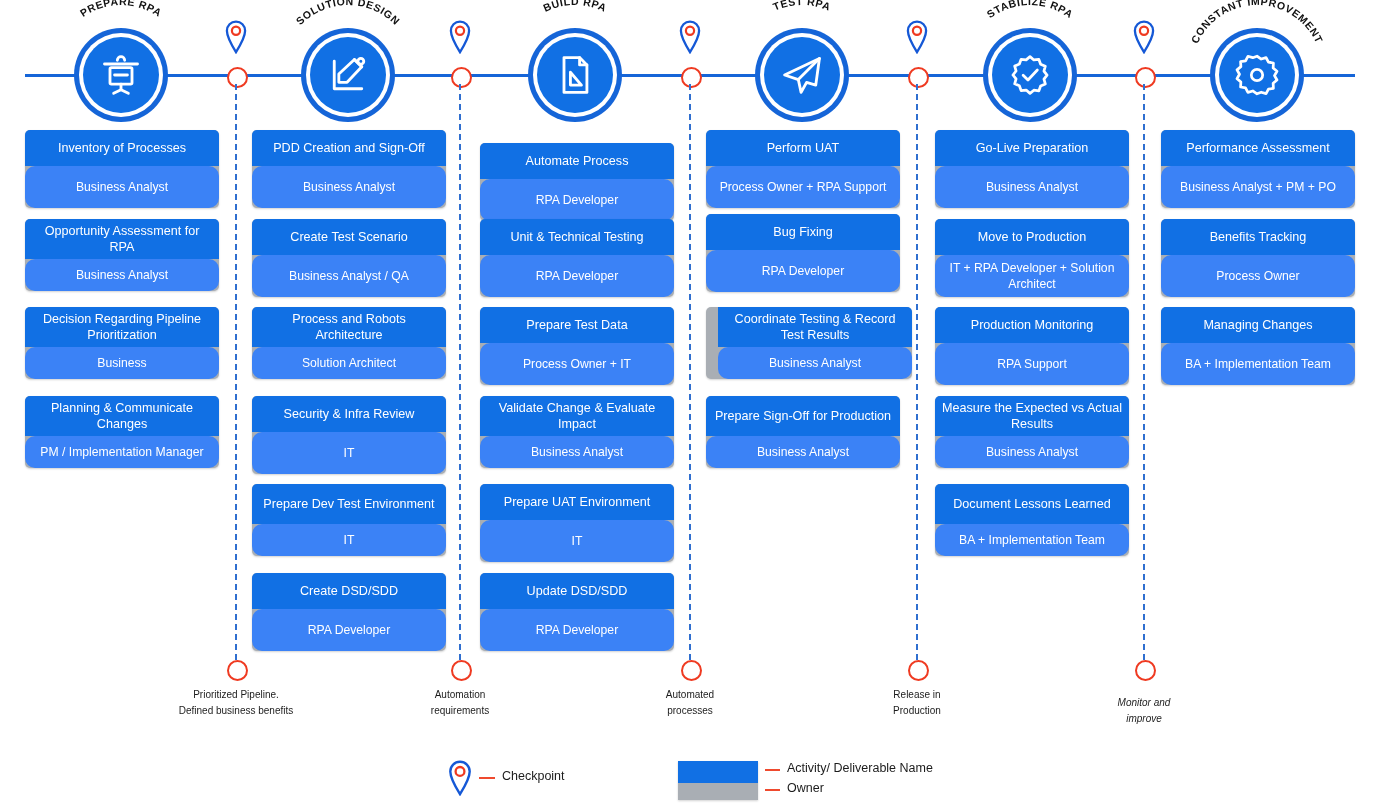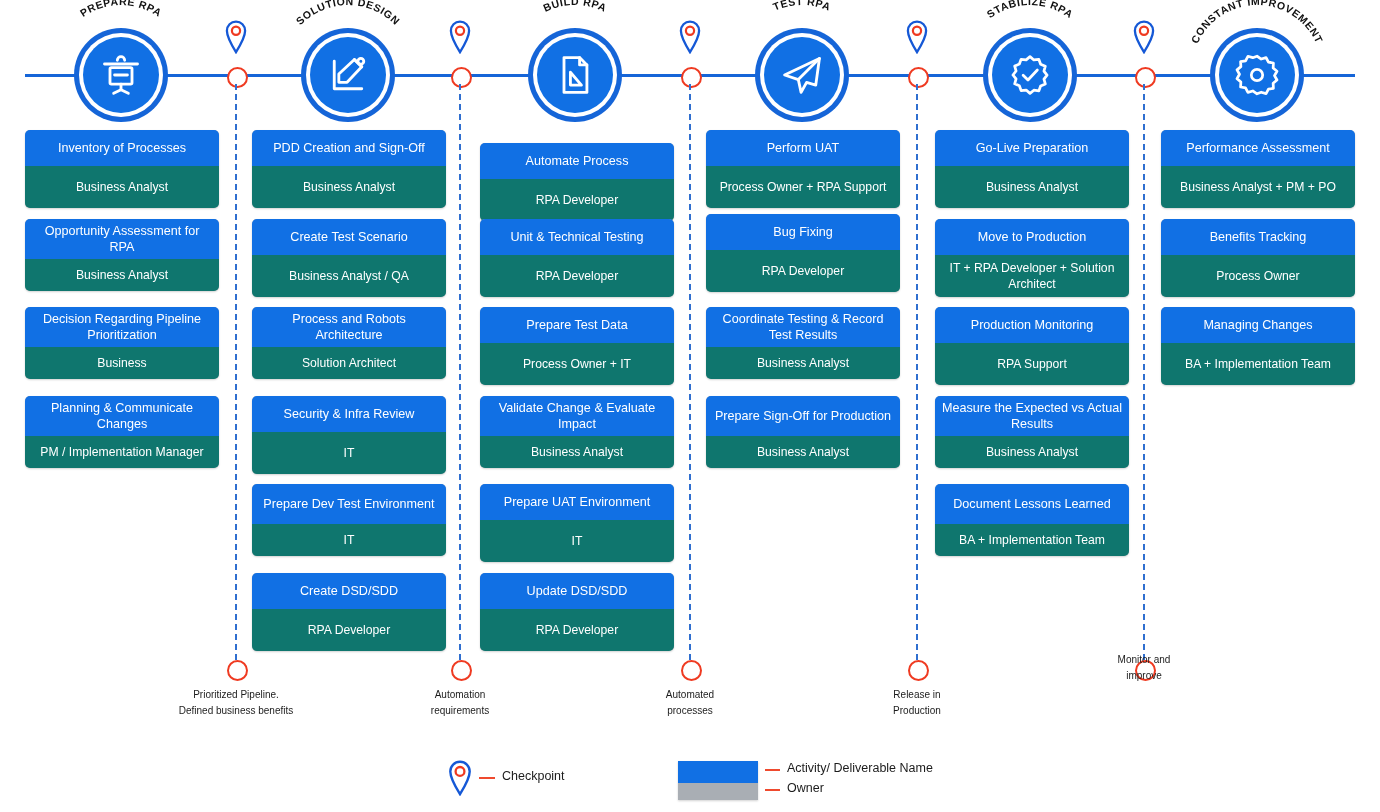--- a/index.html
+++ b/index.html
@@ -71,25 +71,26 @@
     background:#a9aeb4;
   }
   .card .act{
     background:#1170e4;color:#ffffff;
     font-size:12.6px;line-height:16px;text-align:center;
     padding:6px 7px;
     display:flex;align-items:center;justify-content:center;
     box-sizing:border-box;
   }
   .card .own{
-    background:#0f766e;color:#ffffff;
+    background:#3b82f6;color:#ffffff;
     font-size:12.2px;line-height:16px;text-align:center;
     padding:6px 7px;
     display:flex;align-items:center;justify-content:center;
     box-sizing:border-box;
+    border-radius:10px;
   }
   .card.h1 .act{height:36px;}
   .card.h1 .own{height:42px;}
   .card.h2 .act{height:40px;}
   .card.h2 .own{height:32px;}
   .card.h3 .act{height:40px;}
   .card.h3 .own{height:32px;}
 
   
   .legend-pin{position:absolute;left:447px;top:760px;width:26px;height:36px;}
@@ -247,21 +248,21 @@
       <div class="end-label" style="left:822px;top:687px;"><span>Release in</span><br><span>Production</span></div>
       <div class="pin" style="left:1132px;">
         <svg viewBox="0 0 24 34">
           <path d="M12 1.6C6.9 1.6 2.9 5.7 2.9 10.8c0 6.7 9.1 21.4 9.1 21.4s9.1-14.7 9.1-21.4C21.1 5.7 17.1 1.6 12 1.6z" fill="none" stroke="#1558d6" stroke-width="2.3"></path>
           <circle cx="12" cy="10.7" r="4.1" fill="none" stroke="#ef3a21" stroke-width="2.2"></circle>
         </svg>
       </div>
       <div class="node-dot" style="left:1135px;"></div>
       <div class="vdash" style="left:1143px;height:576px;"></div>
       <div class="end-dot" style="left:1135px;top:660px;"></div>
-      <div class="end-label" style="left:1049px;top:652px;"><span>Monitor and</span><br><span>improve</span></div>
+      <div class="end-label" style="left:1049px;top:695px;font-style:italic;"><span>Monitor and</span><br><span>improve</span></div>
       <div class="col" style="left:25px;top:130px;">
         <div class="card h1" style="top:0px;">
           <div class="act">Inventory of Processes</div>
           <div class="own">Business Analyst</div>
         </div>
         <div class="card h2" style="top:88.5px;">
           <div class="act">Opportunity Assessment for RPA</div>
           <div class="own">Business Analyst</div>
         </div>
         <div class="card h2" style="top:177px;">
@@ -327,21 +328,21 @@
       </div>
       <div class="col" style="left:706px;top:130px;">
         <div class="card h1" style="top:0px;">
           <div class="act">Perform UAT</div>
           <div class="own">Process Owner + RPA Support</div>
         </div>
         <div class="card h1" style="top:84px;">
           <div class="act">Bug Fixing</div>
           <div class="own">RPA Developer</div>
         </div>
-        <div class="card h2" style="top:177px;">
+        <div class="card h2" style="top:177px;padding-left:12px;">
           <div class="act">Coordinate Testing &amp; Record Test Results</div>
           <div class="own">Business Analyst</div>
         </div>
         <div class="card h2" style="top:265.5px;">
           <div class="act">Prepare Sign-Off for Production</div>
           <div class="own">Business Analyst</div>
         </div>
       </div>
       <div class="col" style="left:935px;top:130px;">
         <div class="card h1" style="top:0px;">

